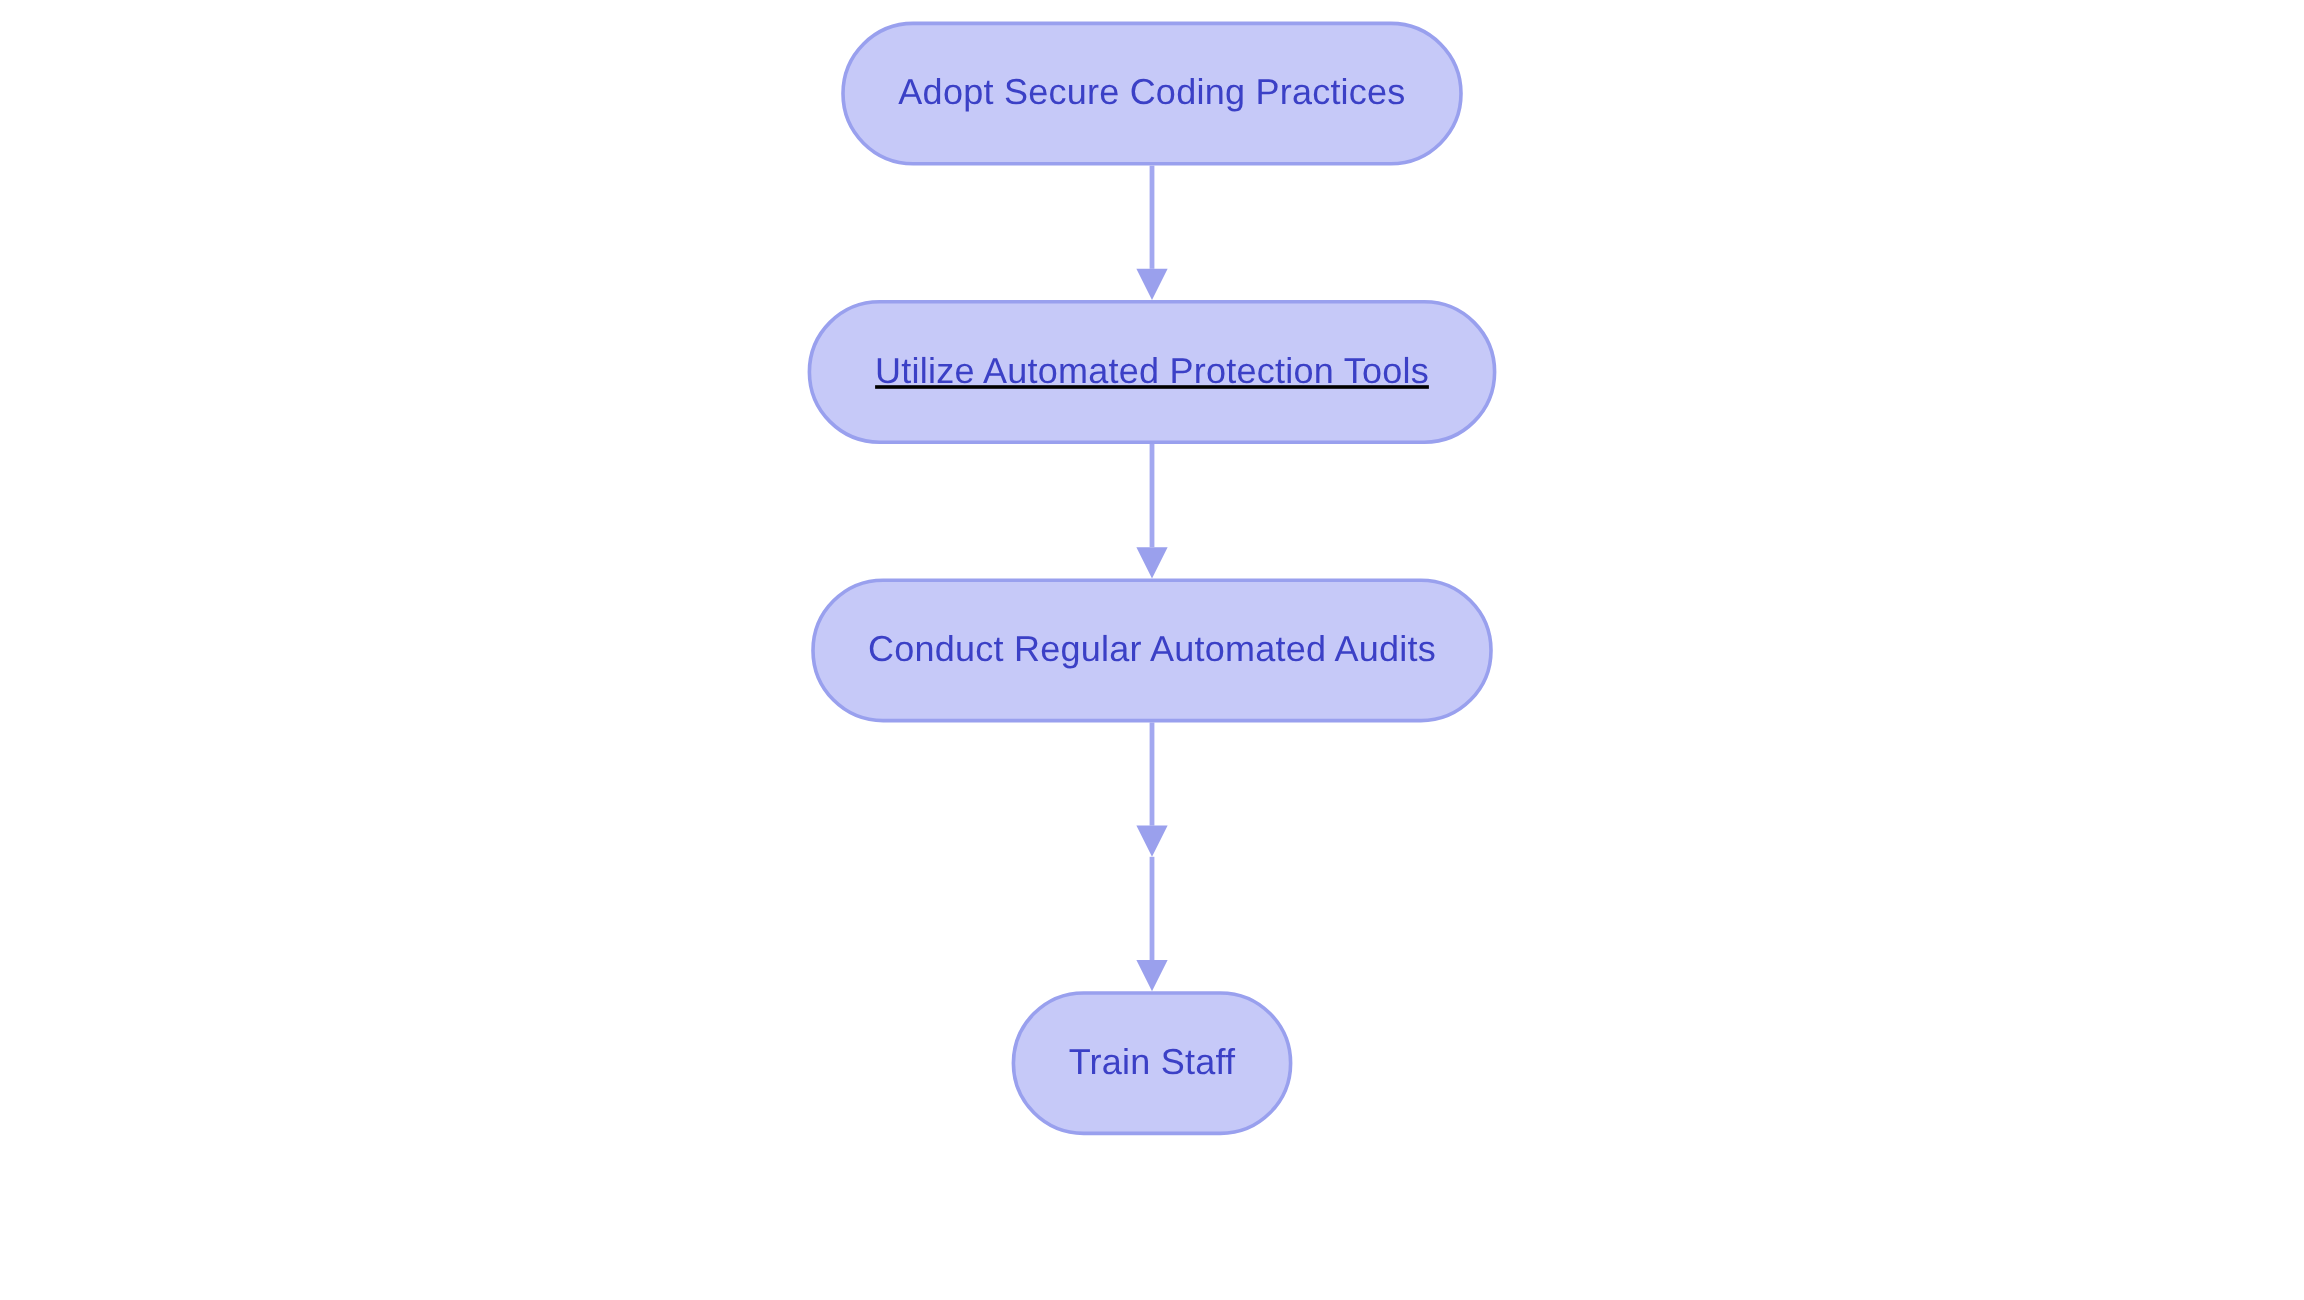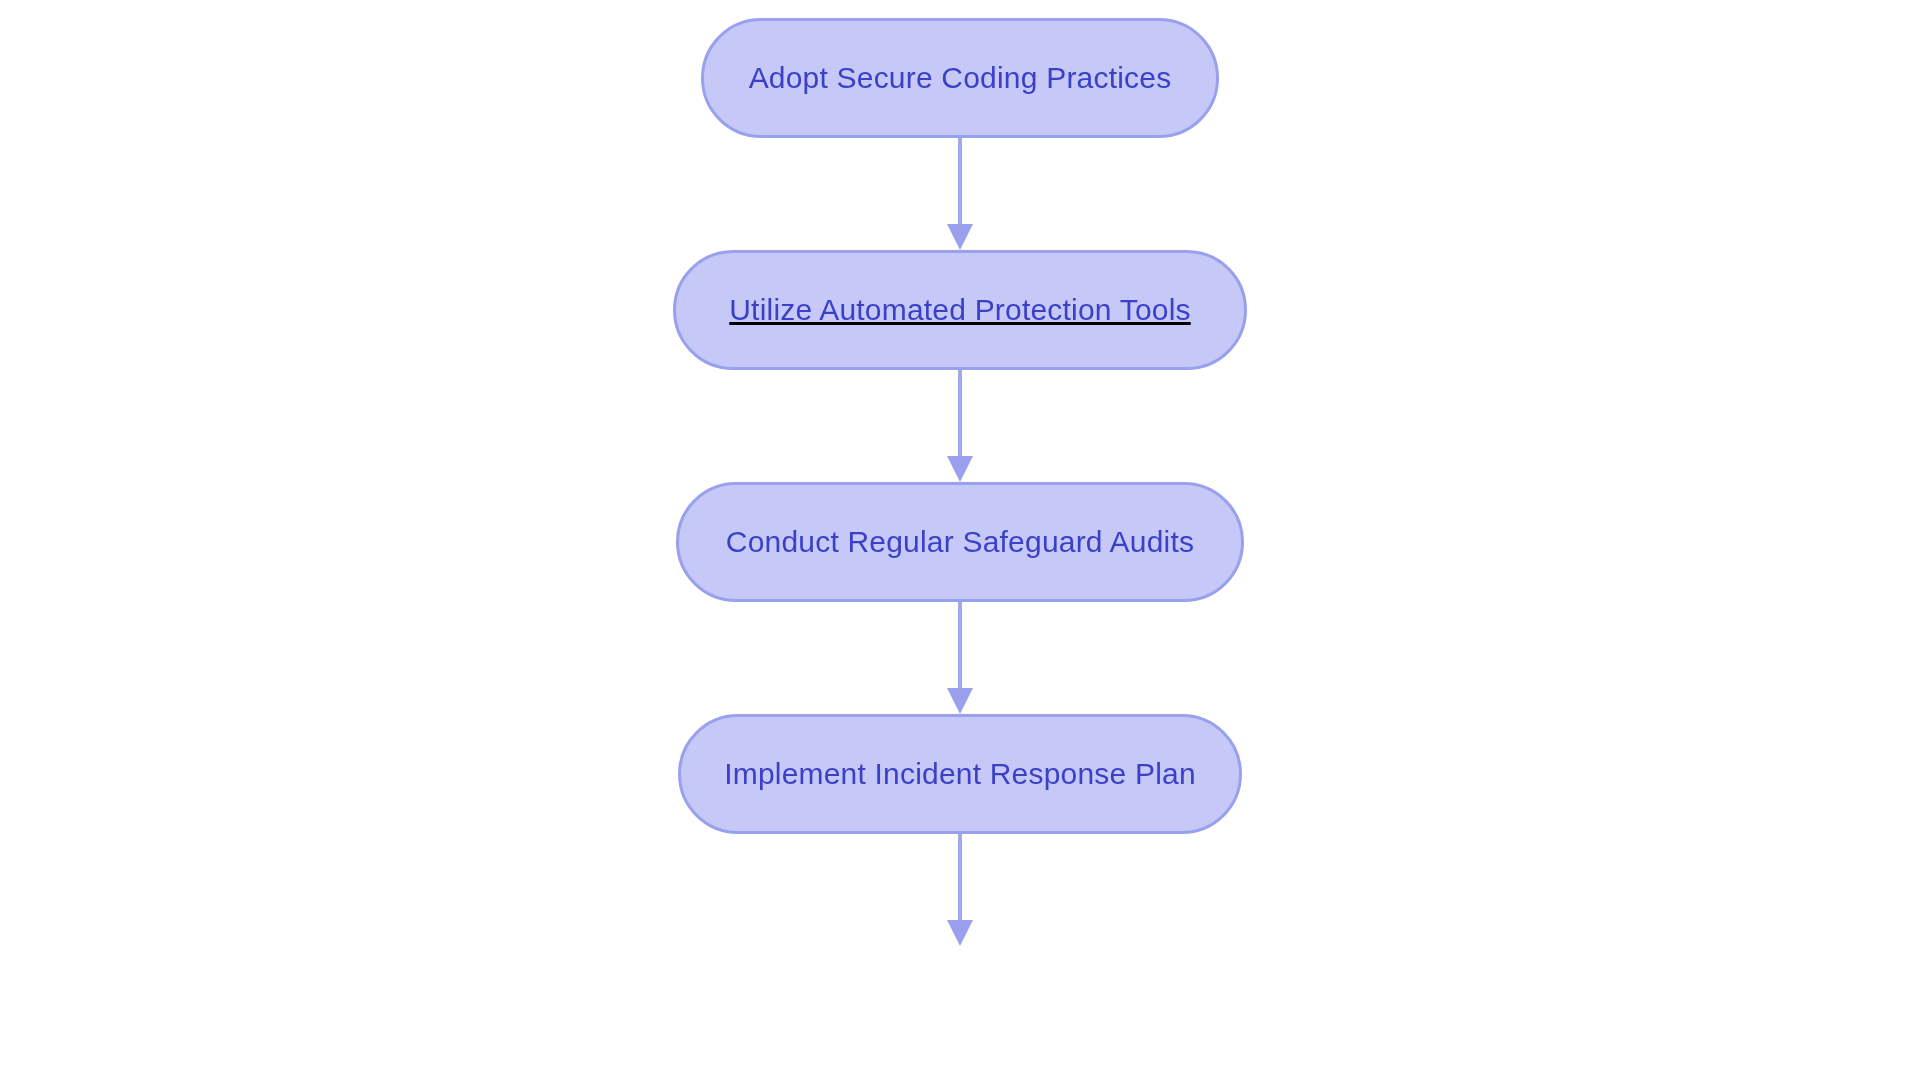--- a/index.html
+++ b/index.html
@@ -80,31 +80,31 @@
   <div class="node node-2">
     <span class="node-label">Utilize Automated Protection Tools</span>
   </div>
 
   <div class="edge">
     <div class="edge-line"></div>
     <div class="edge-head"></div>
   </div>
 
   <div class="node node-3">
-    <span class="node-label">Conduct Regular Safeguard Audits</span>
-  </div>
-
-  <div class="edge">
-    <div class="edge-line"></div>
-    <div class="edge-head"></div>
-  </div>
-
-  <div class="node node-4">
-    <span class="node-label">Implement Incident Response Plan</span>
+    <span class="node-label">Conduct Regular Automated Audits</span>
   </div>
 
   <div class="edge">
     <div class="edge-line"></div>
     <div class="edge-head"></div>
   </div>
 
 
+  <div class="edge">
+    <div class="edge-line"></div>
+    <div class="edge-head"></div>
+  </div>
+
+  <div class="node node-5">
+    <span class="node-label">Train Staff</span>
+  </div>
+
 </div>
 
 </body></html>

